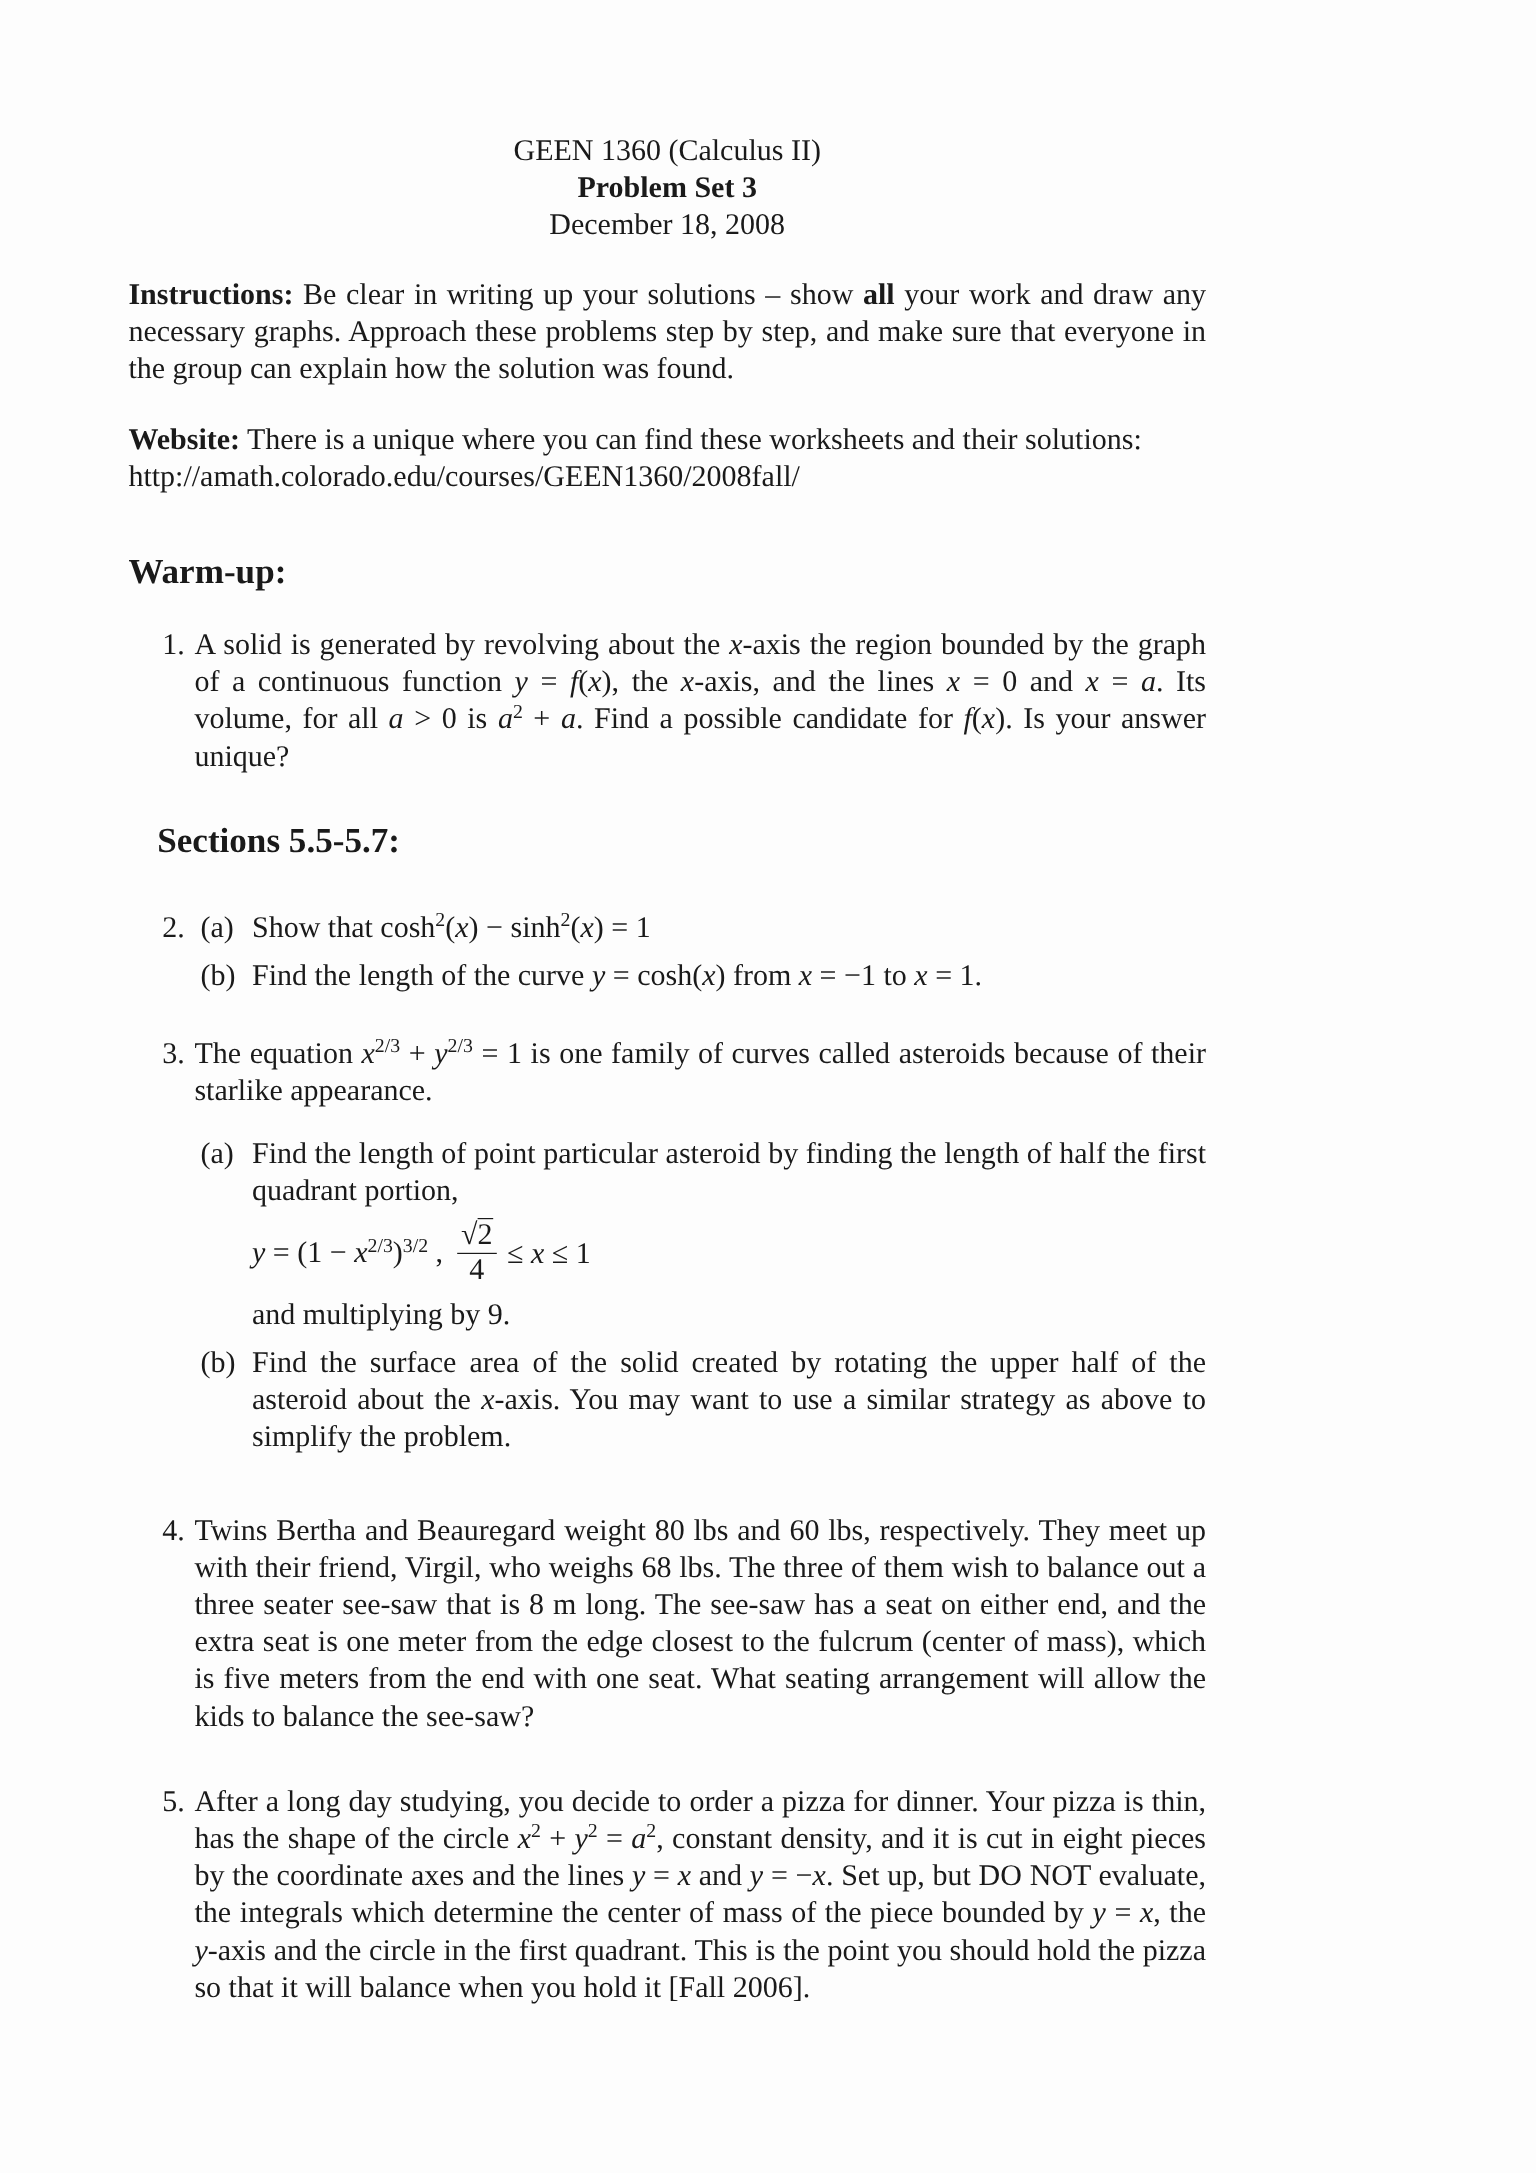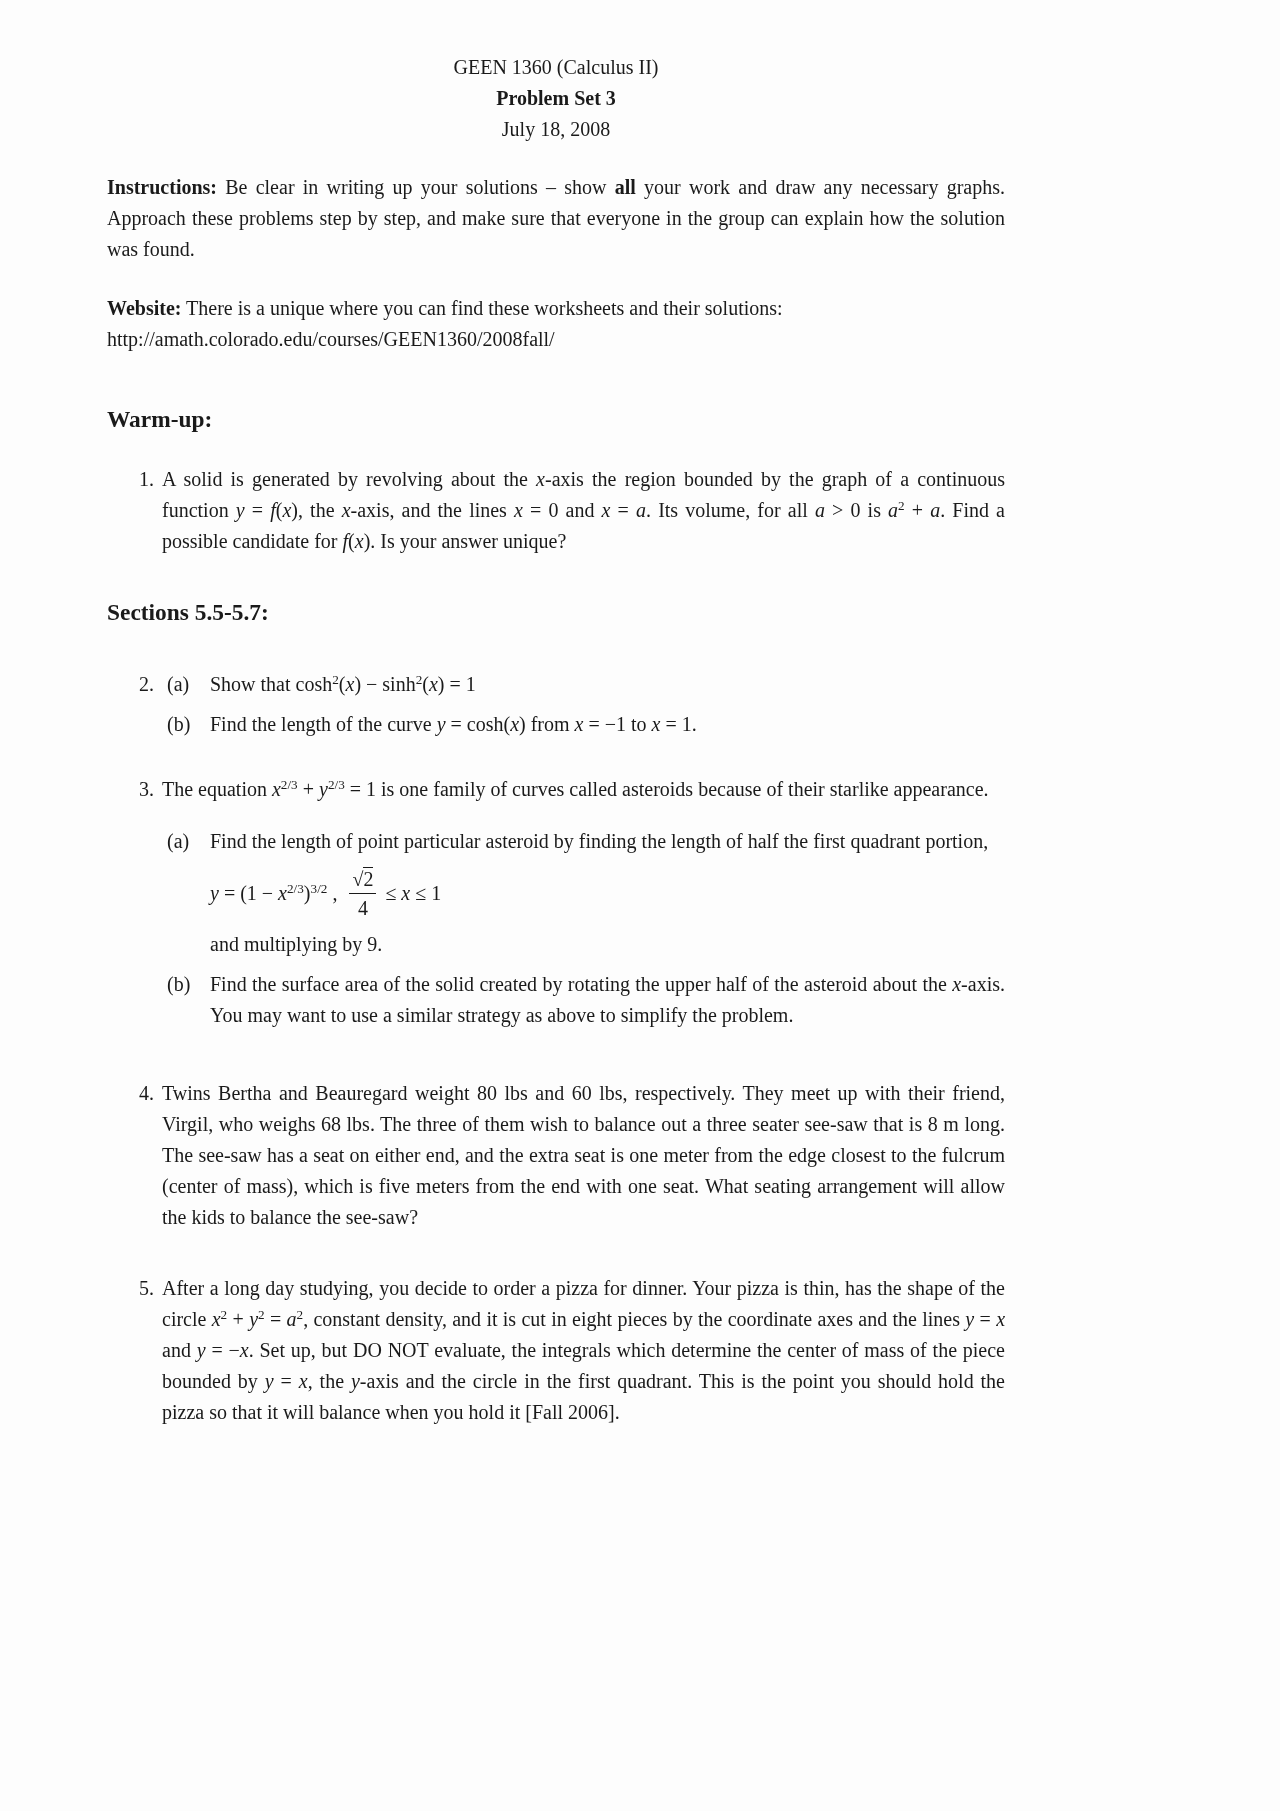--- a/index.html
+++ b/index.html
@@ -8,39 +8,39 @@
     width: 1280px;
     height: 1811px;
     background: #fdfdfd;
     color: #1a1a1a;
     font-family: "Liberation Serif", "DejaVu Serif", serif;
     overflow: hidden;
   }
   .page {
     width: 898px;
     margin-left: 107px;
-    padding-top: 52px;
-    font-size: 20px;
+    padding-top: 110px;
+    font-size: 25px;
     line-height: 31px;
     text-align: justify;
   }
   .title-block { text-align: center; }
   .title-line { display: block; }
   .bold { font-weight: bold; }
   .para { margin: 0; }
   .para-instructions { margin-top: 27px; }
   .para-website { margin-top: 28px; }
   .lead-label { font-weight: bold; }
   .heading {
     font-weight: bold;
     margin: 0;
     text-align: left;
   }
   .heading-warmup { margin-top: 49px; }
-  .heading-sections { margin-top: 40px; }
+  .heading-sections { margin-top: 40px; margin-left: 24px; }
   .item { display: flex; }
   .item-1 { margin-top: 29px; }
   .item-2 { margin-top: 41px; }
   .item-3 { margin-top: 34px; }
   .item-4 { margin-top: 47px; }
   .item-5 { margin-top: 40px; }
   .item-num {
     flex: 0 0 55px;
     text-align: right;
     padding-right: 8px;
@@ -83,21 +83,21 @@
   .frac .den { display: block; padding-top: 1px; }
 </style>
 </head>
 <body>
 
 <div class="page">
 
   <header class="title-block">
     <span class="title-line">GEEN 1360 (Calculus II)</span>
     <span class="title-line bold">Problem Set 3</span>
-    <span class="title-line">July 18, 2008</span>
+    <span class="title-line">December 18, 2008</span>
   </header>
 
   <p class="para para-instructions"><span class="lead-label">Instructions:</span> <span>Be clear in writing up your solutions – show <b>all</b> your work and draw any necessary graphs. Approach these problems step by step, and make sure that everyone in the group can explain how the solution was found.</span></p>
 
   <p class="para para-website"><span class="lead-label">Website:</span> <span>There is a unique where you can find these worksheets and their solutions:</span><br><span>http://amath.colorado.edu/courses/GEEN1360/2008fall/</span></p>
 
   <h3 class="heading heading-warmup">Warm-up:</h3>
 
   <div class="item item-1">
     <span class="item-num">1.</span>

